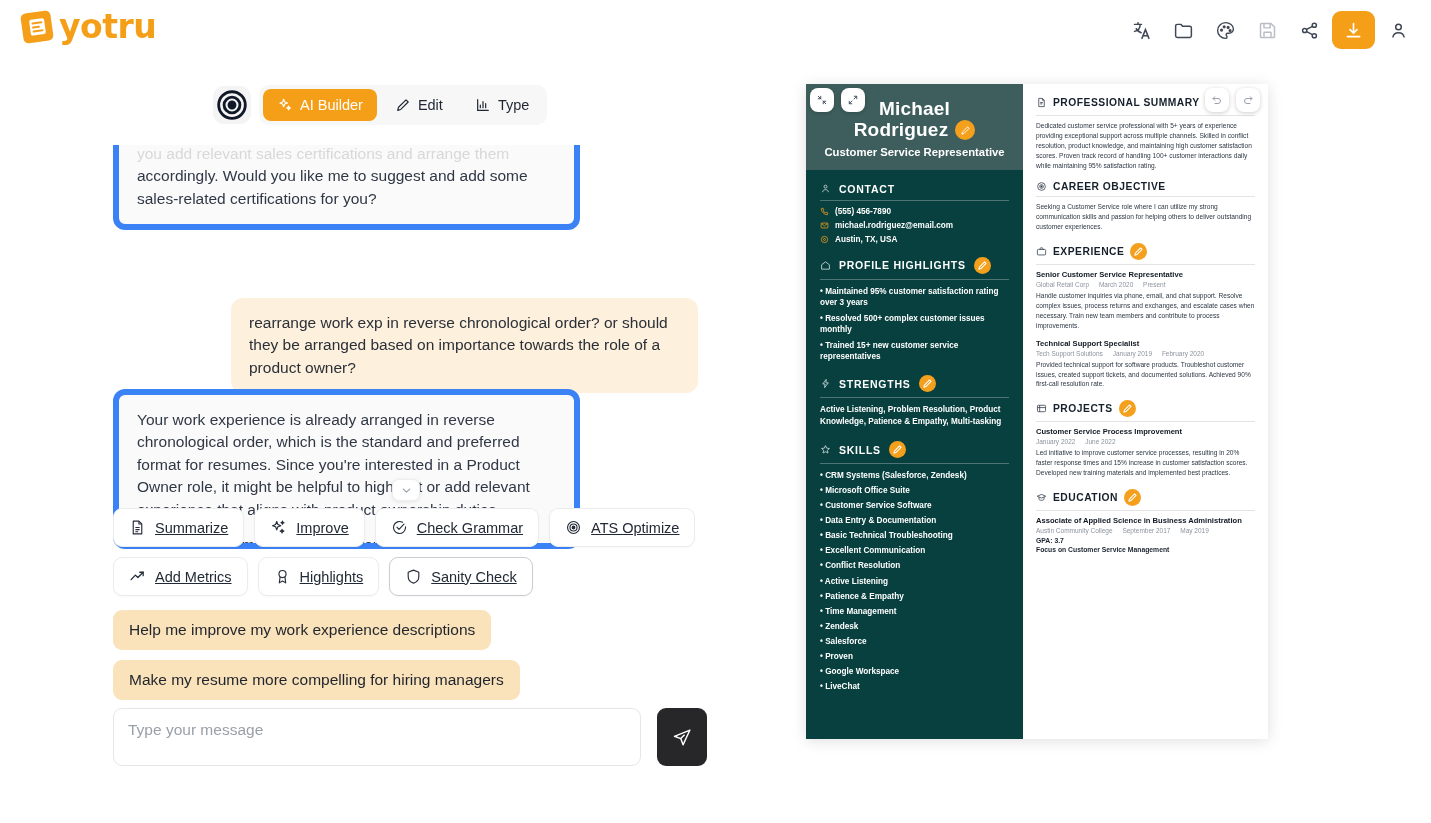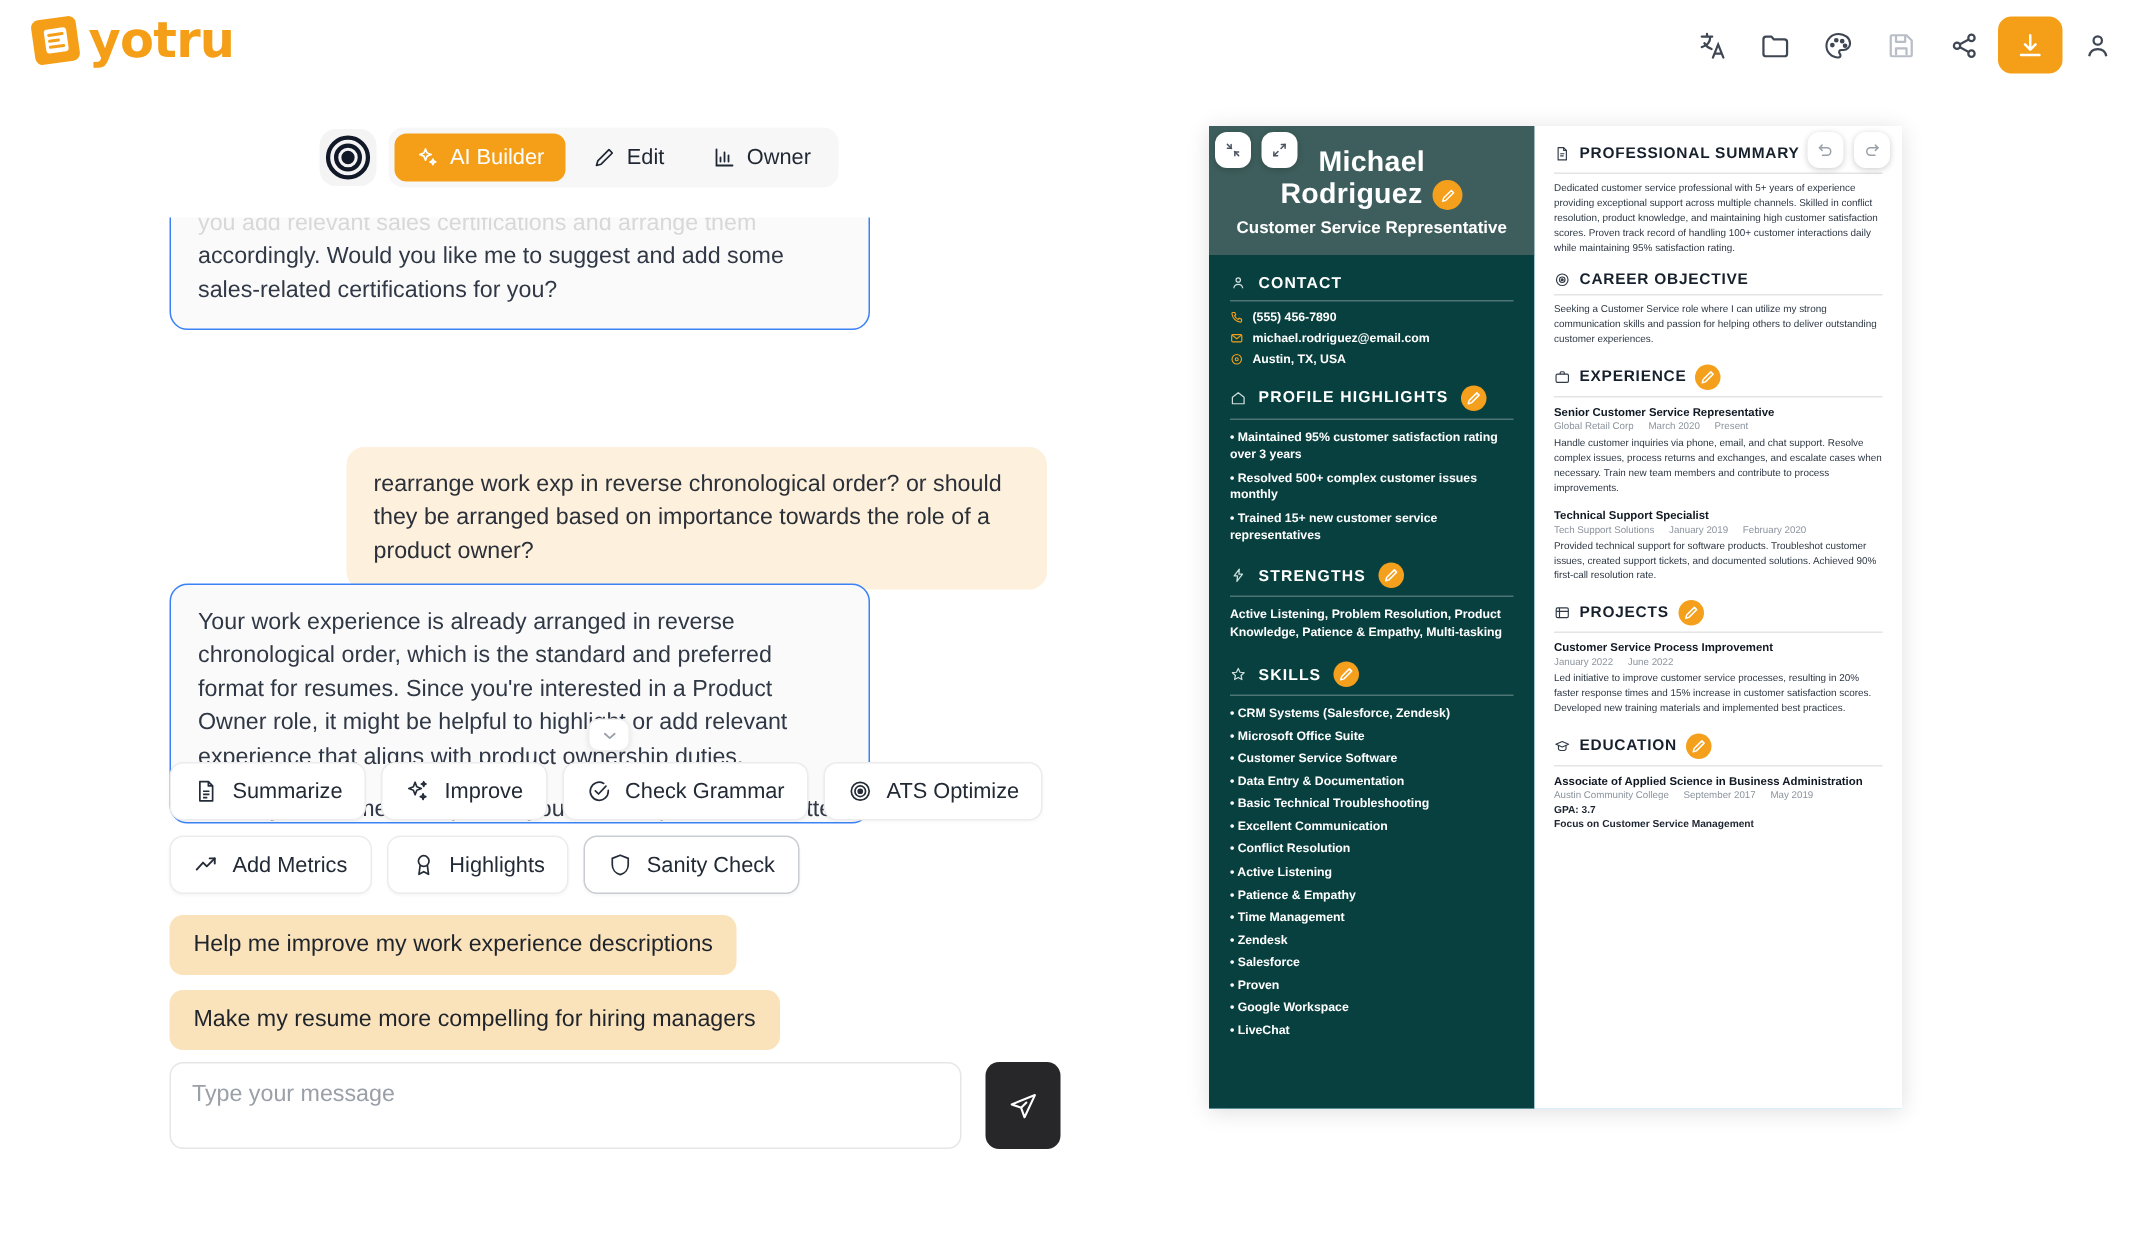--- a/index.html
+++ b/index.html
@@ -40,35 +40,35 @@
   #tabs { display:flex; align-items:center; gap:4px; background:#f7f7f8; border-radius:10px;
       padding:4px; }
   .tab { display:flex; align-items:center; gap:7px; padding:8px 14px; border-radius:8px;
       font-size:14.5px; color:#1f2733; cursor:pointer; white-space:nowrap; }
   .tab.active { background:#f59f18; color:#fff; font-weight:500; }
   .tab svg { width:16px; height:16px; }
 
   
   #chat { position:absolute; left:0; top:85px; width:760px; height:415px; overflow:hidden; }
   .bubble { border-radius:12px; padding:14px 18px; font-size:15.5px; line-height:1.45; }
-  .bot { background:#fafafa; border:1px solid #3b82f6; color:#303846; }
+  .bot { background:#fafafa; border:6px solid #3b82f6; color:#303846; }
   .user { background:#fdf0dc; color:#2a2f38; }
 
   #msg-a { position:absolute; left:113px; top:-22px; width:467px; }
   #msg-a .faded1 { color:#d8d8d8; }
   #msg-b { position:absolute; left:231px; top:153px; width:467px; }
   #msg-c { position:absolute; left:113px; top:244px; width:467px; height:160px; overflow:hidden; }
   #msg-c p { margin:0 0 13px 0; }
   #msg-c p:last-child { margin-bottom:0; }
   #scrolldown { position:absolute; left:392px; top:419px; width:28px; height:22px; border-radius:7px;
       background:#fff; border:1px solid #eee; box-shadow:0 1px 4px rgba(0,0,0,.09);
       display:flex; align-items:center; justify-content:center; cursor:pointer; z-index:5; }
 
   
-  #qa { position:absolute; left:113px; top:448px; width:600px; display:flex; flex-wrap:wrap; gap:10px; }
+  #qa { position:absolute; left:113px; top:448px; width:600px; display:flex; flex-wrap:wrap; gap:10px;text-decoration:underline; }
   .qa-btn { display:flex; align-items:center; gap:9px; padding:10px 15px; border-radius:9px;
       background:#fff; border:1px solid #ececec; font-size:14.5px; color:#222a35;
       box-shadow:0 1px 2px rgba(0,0,0,.035); cursor:pointer; white-space:nowrap; }
   .qa-btn.strong { border-color:#c9ccd1; }
   .qa-btn svg { width:17px; height:17px; flex:none; }
 
   
   #sugg { position:absolute; left:113px; top:550px; display:flex; flex-direction:column;
       align-items:flex-start; gap:10px;text-align:right; }
   .sugg { background:#fae2ba; color:#1f242c; font-size:15.5px; padding:11px 16px;
@@ -218,21 +218,21 @@
         <svg viewBox="0 0 24 24" fill="none" stroke="currentColor" stroke-width="1.7" stroke-linejoin="round">
             <path d="M16.5 4.2l3.3 3.3L8.6 18.7 4 20l1.3-4.6z"></path>
           </svg>
         <span>Edit</span>
       </div>
       <div class="tab">
         <svg viewBox="0 0 24 24" fill="none" stroke="currentColor" stroke-width="1.8" stroke-linecap="round">
             <path d="M4 4v16h16"></path>
             <path d="M8 16v-4M12 16V7M16 16v-6"></path>
           </svg>
-        <span>Owner</span>
+        <span>Type</span>
       </div>
     </div>
   </div>
 
   <div id="chat">
     <div id="msg-a" class="bubble bot">
       <div class="faded1">you add relevant sales certifications and arrange them</div>
       <div>accordingly. Would you like me to suggest and add some sales-related certifications for you?</div>
     </div>
 

